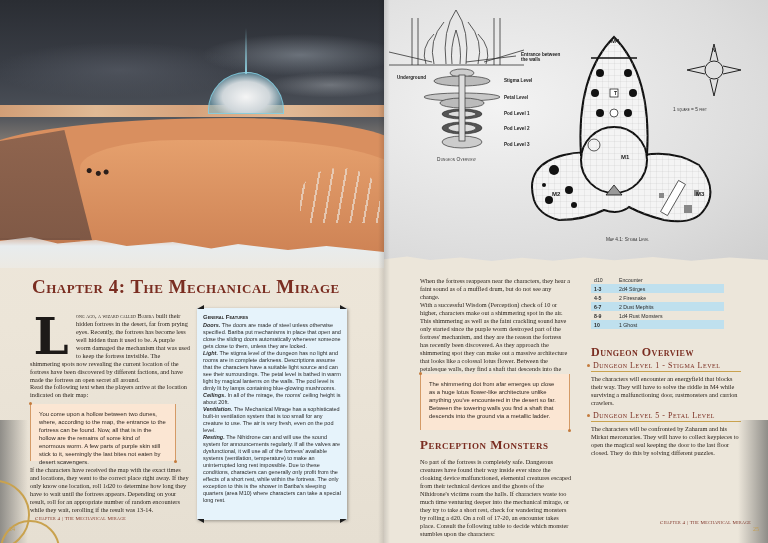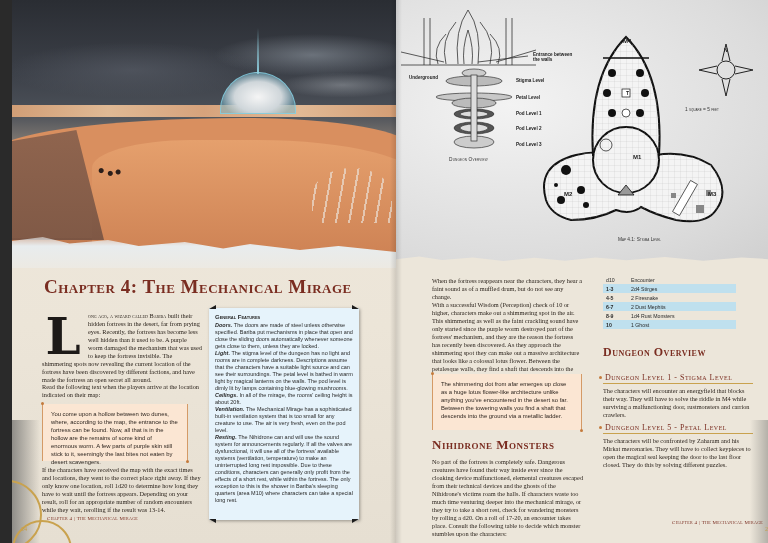--- a/index.html
+++ b/index.html
@@ -1,19 +1,19 @@
 <!DOCTYPE html>
 <html><head>
 <meta charset="utf-8">
 <style>
   * { box-sizing: border-box; margin: 0; padding: 0; }
   html, body { width: 768px; height: 543px; overflow: hidden; background: #2a2a2a; }
   body { position: relative; font-family: "Liberation Serif", serif; color: #2b231c; }
 
-  .spread { position: absolute; left: 12px; top: 0; width: 619px; height: 543px; }
+  .spread { position: absolute; left: 0; top: 0; width: 619px; height: 543px; }
 
   
   .page-left { position: absolute; left: 0; top: 0; width: 384px; height: 543px;
     background: linear-gradient(180deg, #efe9de 0%, #ece5d8 60%, #e6dfd2 100%); overflow: hidden; }
   .art { position: absolute; left: 0; top: 0; width: 384px; height: 268px; overflow: hidden;
     background: linear-gradient(180deg, #2a2d33 0%, #3a3e46 25%, #4b5058 42%, #7b7570 52%, #d9a57a 58%, #d69566 70%, #c88155 82%, #b87048 100%); }
   .art .clouds { position: absolute; left: 0; top: 0; width: 100%; height: 110px;
     background: radial-gradient(ellipse 140px 30px at 300px 55px, rgba(170,180,190,0.45), transparent 70%),
                 radial-gradient(ellipse 180px 40px at 120px 70px, rgba(90,95,105,0.6), transparent 70%),
                 radial-gradient(ellipse 90px 18px at 330px 85px, rgba(200,205,210,0.35), transparent 70%); }
@@ -94,21 +94,21 @@
   .wm-text { position: absolute; left: 36px; top: 458px; width: 152px; }
 
   .enc-table { position: absolute; left: 207px; top: 276px; width: 133px; font-family: "Liberation Sans", sans-serif; font-size: 5.2px; color: #2a2a2a; border-collapse: collapse; }
   .enc-table th { text-align: left; font-weight: normal; padding: 1px 3px; height: 8px; }
   .enc-table td { padding: 1px 3px; height: 9px; }
   .enc-table td.roll { font-weight: bold; width: 25px; }
   .enc-table tr.shade td { background: #bfe0ee; }
 
   .do-title { position: absolute; left: 207px; top: 345px; font-size: 12px; }
   .lvl { position: absolute; left: 207px; width: 150px; }
-  .lvl-h { font-size: 8px; border-bottom: 1px solid #c9a24e; padding-bottom: 1px; margin-bottom: 3px; position: relative; padding-left: 2px; margin-top: 12px; }
+  .lvl-h { font-size: 8px; border-bottom: 1px solid #c9a24e; padding-bottom: 1px; margin-bottom: 3px; position: relative; padding-left: 2px; }
   .lvl-h::before { content: ""; position: absolute; left: -4px; top: 3px; width: 3px; height: 3px; background: #c47a3c; border-radius: 50%; }
   .lvl1 { top: 361px; } .lvl2 { top: 411px; } .lvl3 { top: 461px; }
   .footer-right { position: absolute; left: 276px; top: 520px; font-variant: small-caps; font-size: 5px; color: #7a2d21; letter-spacing: 0.3px; }
   .page-num-right { position: absolute; left: 369px; top: 526px; font-size: 6px; color: #c59d4a; }
   .stone-right { position: absolute; right: 0; top: 420px; width: 30px; height: 123px; background: linear-gradient(270deg, #8f8d88, rgba(160,158,152,0)); }
   .gutter { position: absolute; left: 378px; top: 0; width: 12px; height: 543px; background: linear-gradient(90deg, rgba(0,0,0,0), rgba(0,0,0,0.12), rgba(0,0,0,0)); }
 </style>
 </head>
 <body>
 
@@ -271,21 +271,21 @@
 
     <div class="right-col1 body-text">
       <span style="white-space:pre-line;">When the fortress reappears near the characters, they hear a faint sound as of a muffled drum, but do not see any change.
 With a successful Wisdom (Perception) check of 10 or higher, characters make out a shimmering spot in the air. This shimmering as well as the faint crackling sound have only started since the purple worm destroyed part of the fortress' mechanism, and they are the reason the fortress has recently been discovered. As they approach the shimmering spot they can make out a massive architecture that looks like a colossal lotus flower. Between the petalesque walls, they find a shaft that descends into the ground via a ladder.</span>
     </div>
 
     <div class="readaloud ra-right">
       <span>The shimmering dot from afar emerges up close as a huge lotus flower-like architecture unlike anything you've encountered in the desert so far. Between the towering walls you find a shaft that descends into the ground via a metallic ladder.</span>
     </div>
 
-    <h2 class="section-h wm-title">Nihidrone Monsters</h2>
+    <h2 class="section-h wm-title">Perception Monsters</h2>
     <p class="wm-text body-text">No part of the fortress is completely safe. Dangerous creatures have found their way inside ever since the cloaking device malfunctioned, elemental creatures escaped from their technical devices and the ghosts of the Nihidrone's victims roam the halls. If characters waste too much time venturing deeper into the mechanical mirage, or they try to take a short rest, check for wandering monsters by rolling a d20. On a roll of 17-20, an encounter takes place. Consult the following table to decide which monster stumbles upon the characters:</p>
 
     <table class="enc-table">
       <thead>
         <tr>
           <th>d10</th>
           <th>Encounter</th>
         </tr>
       </thead>
       <tbody>

